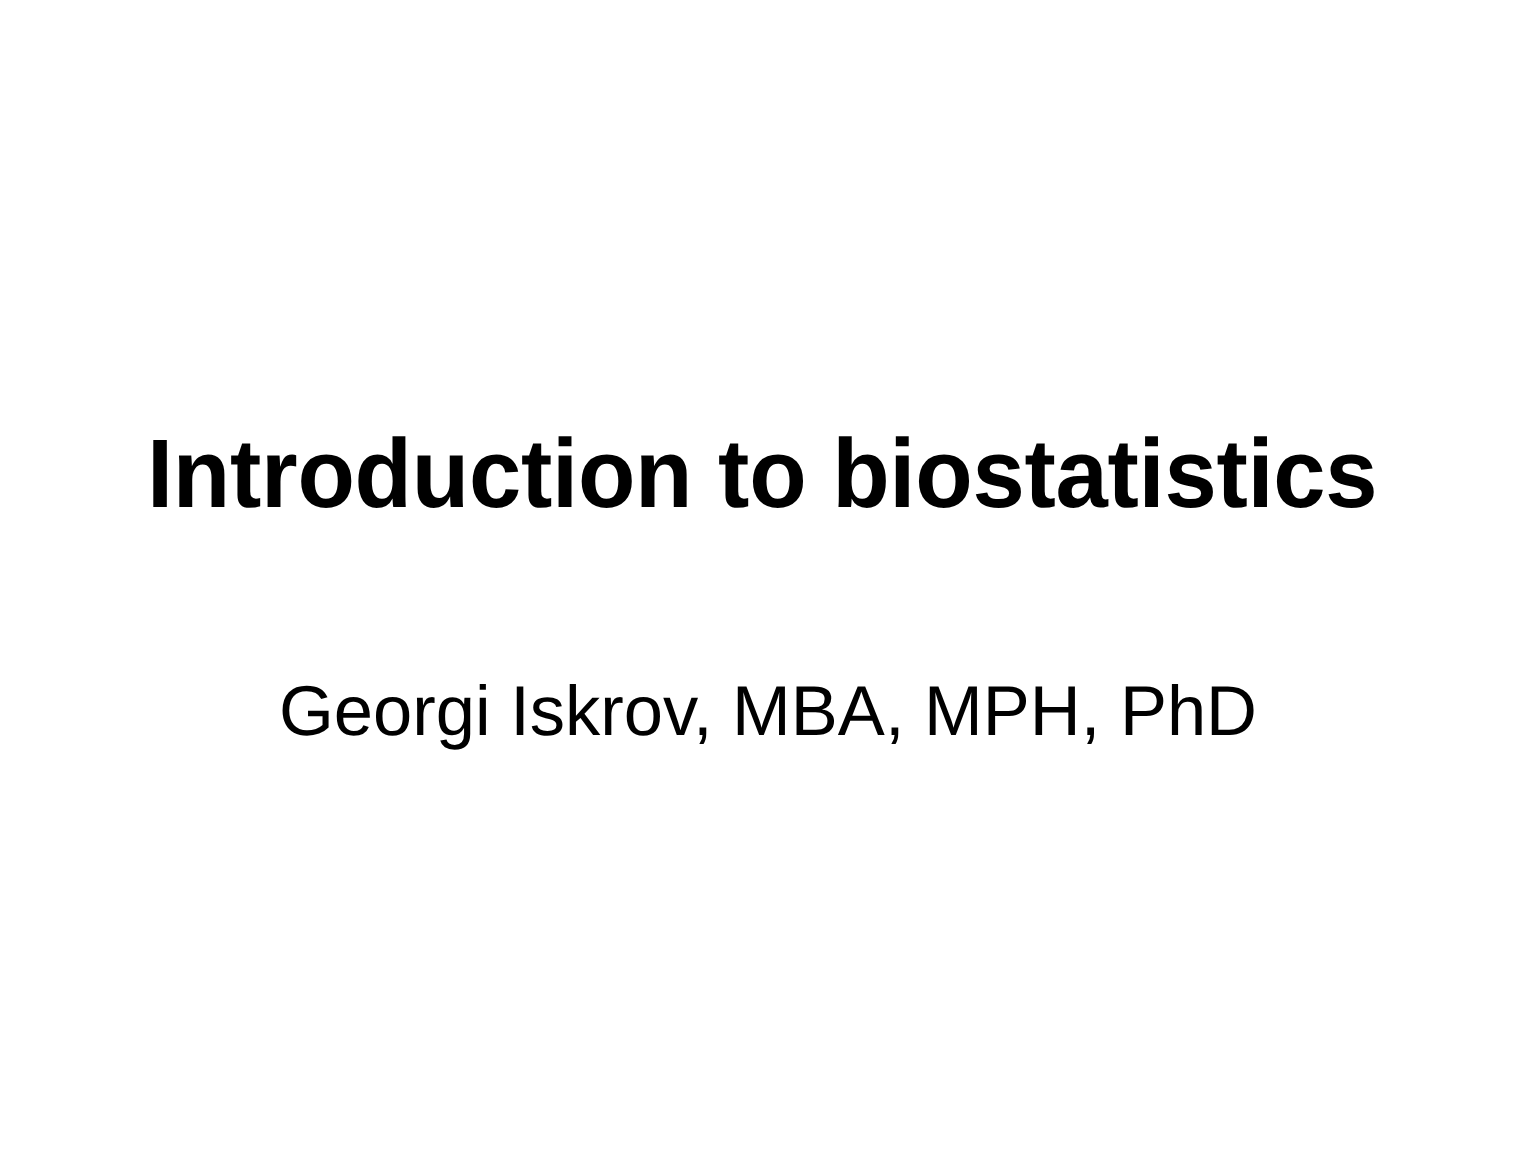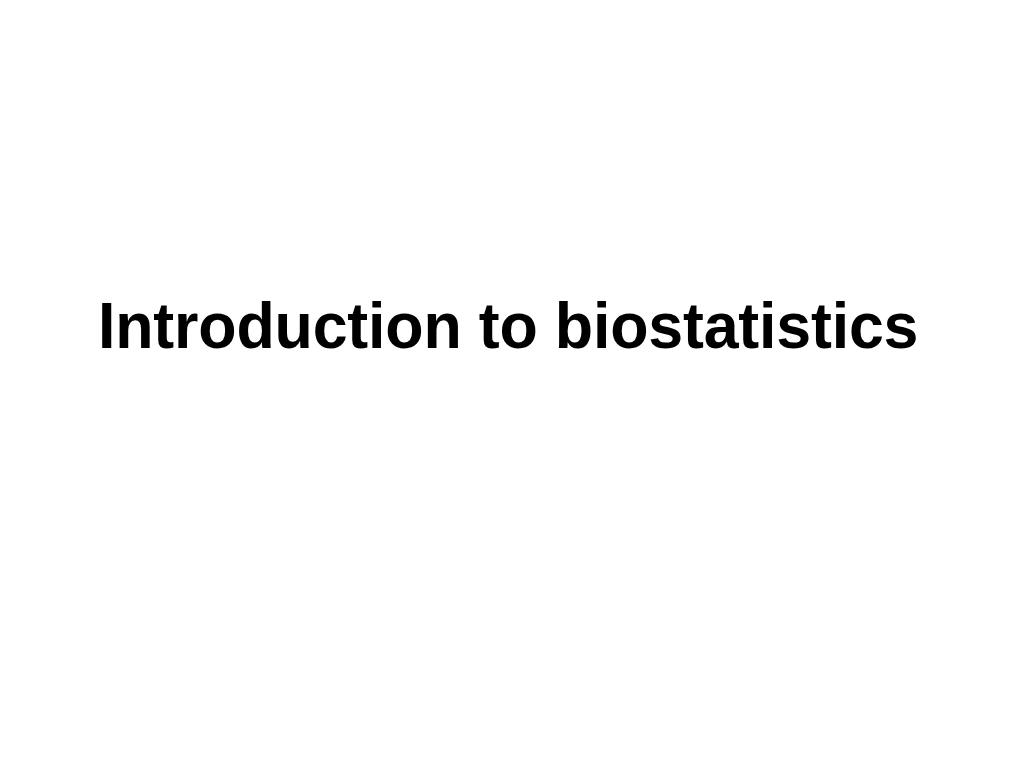--- a/index.html
+++ b/index.html
@@ -21,21 +21,21 @@
     width: 1024px;
     height: 768px;
     background: #ffffff;
     box-sizing: border-box;
   }
 
   
   .title-block {
     position: absolute;
     left: 98px;
-    top: 292px;
+    top: 282px;
     width: 840px;
     text-align: center;
   }
   .slide-title {
     margin: 0;
     font-family: "Liberation Sans Narrow", "Liberation Sans", sans-serif;
     font-size: 65px;
     line-height: 68px;
     font-weight: bold;
     color: #000000;
@@ -67,15 +67,16 @@
 </head>
 <body>
 
 <div class="slide">
 
   <div class="title-block">
     <h1 class="slide-title">Introduction to biostatistics</h1>
   </div>
 
   <div class="subtitle-block">
+    <p class="subtitle-line">Georgi Iskrov, MBA, MPH, PhD</p>
   </div>
 
 </div>
 
 </body></html>

